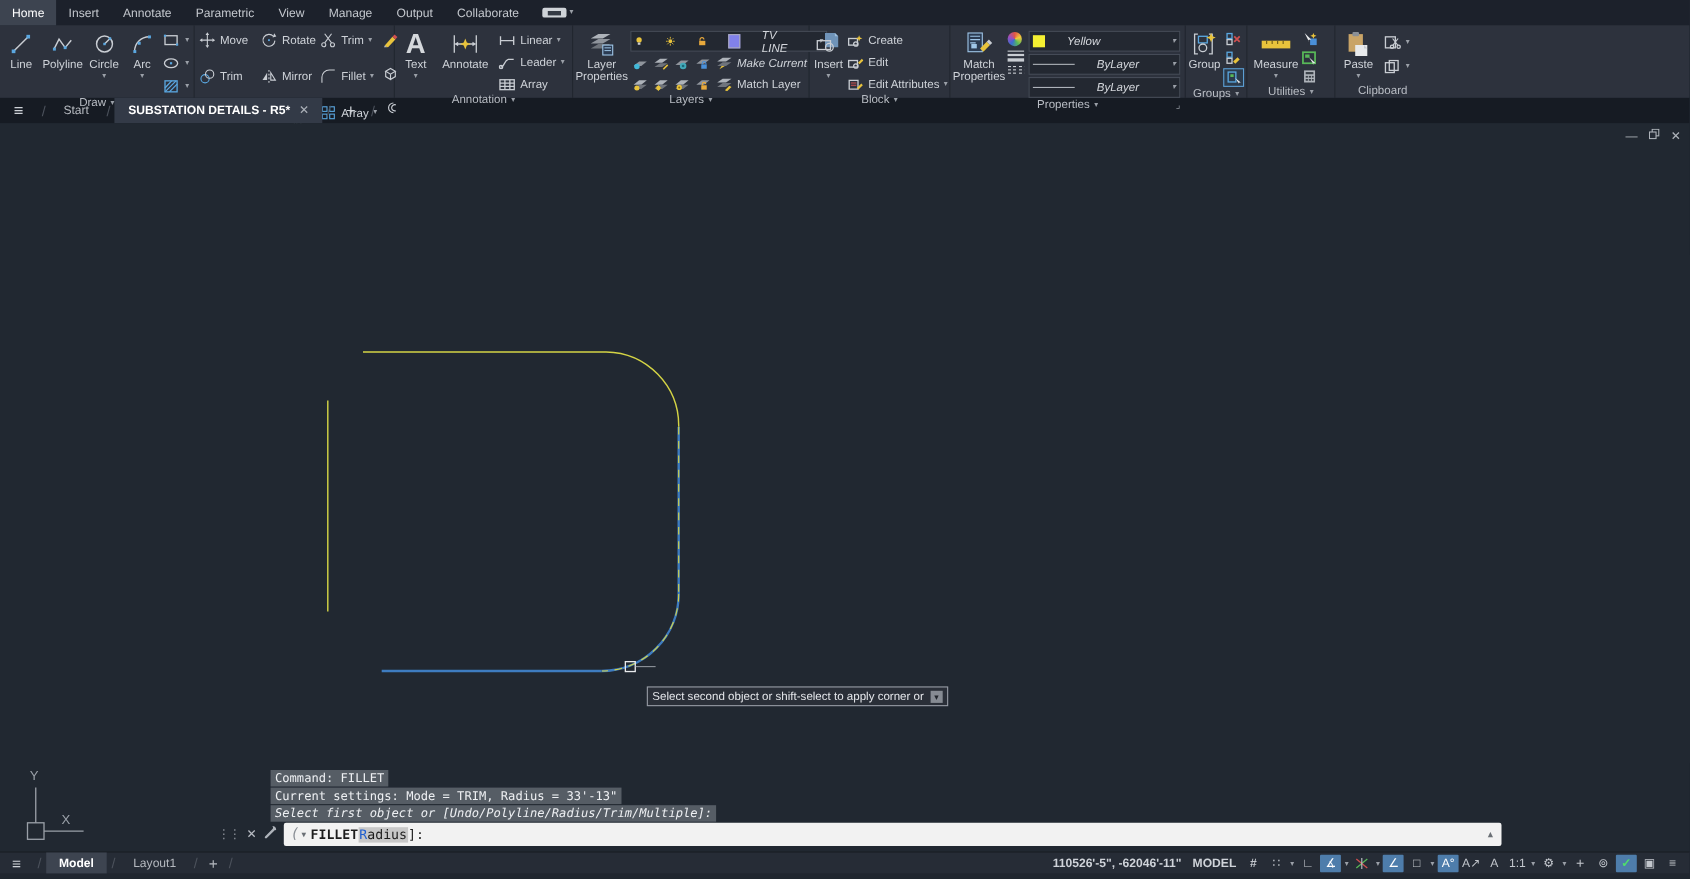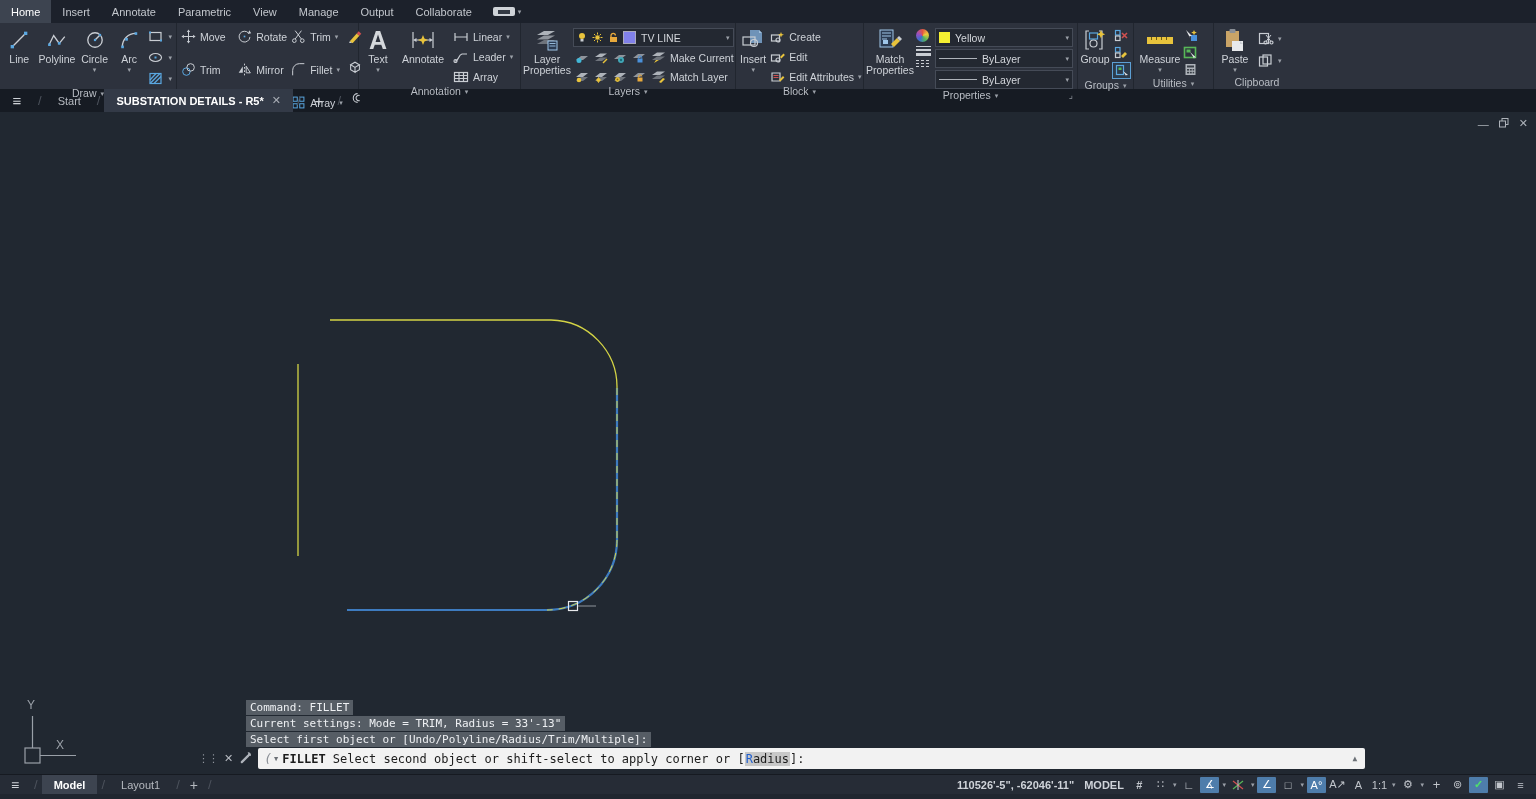--- a/index.html
+++ b/index.html
@@ -15,21 +15,21 @@
   .panel{display:flex;flex-direction:column;border-right:1px solid #21262f;box-sizing:border-box;}
   .pbody{flex:1;display:flex;align-items:stretch;padding:2px 4px 0 4px;gap:4px;}
   .pcap{height:15px;font-size:10.5px;color:#b9bdc4;display:flex;align-items:center;justify-content:center;gap:4px;position:relative;}
   .bigbtn{width:38px;display:flex;flex-direction:column;align-items:center;padding-top:2px;gap:1px;font-size:10.5px;color:#ced2d8;text-align:center;line-height:11px;}
   .bigbtn .ic{height:26px;display:flex;align-items:center;justify-content:center;}
   .col{display:flex;flex-direction:column;justify-content:flex-start;padding-top:3px;gap:16px;}
   .rowbtn{display:flex;align-items:center;gap:4px;height:17px;font-size:10.5px;color:#ced2d8;white-space:nowrap;}
   .st{stroke:#c9cdd3;fill:none;stroke-width:1.2;}
   .stb{stroke:#5aa7e0;fill:none;stroke-width:1.2;}
   .bdot{fill:#5aa7e0;}
-  .dd{display:flex;align-items:center;gap:5px;background:#232831;border:1px solid #454b57;height:17px;padding:0 3px;font-size:10.5px;color:#d4d7dc;}
+  .dd{display:flex;align-items:center;gap:20px;background:#232831;border:1px solid #454b57;height:17px;padding:0 3px;font-size:10.5px;color:#d4d7dc;font-style:italic;}
   .swatch{width:11px;height:11px;display:inline-block;}
   .ddline{flex:1;height:1px;background:#aeb3ba;}
   .ddcaret{margin-left:auto;}
   .smallic{width:17px;height:15px;display:flex;align-items:center;justify-content:center;}
   .selbox{border:1px solid #5c9fd4;background:#2c3b4c;}
   .bigA{font-size:25px;color:#d5d8dc;line-height:24px;font-weight:bold;}
   .filetabs{height:23px;background:#161b23;display:flex;align-items:stretch;font-size:11px;}
   .ft-menu{width:34px;display:flex;align-items:center;justify-content:center;font-size:15px;color:#cfd3d8;}
   .slash{color:#4c525c;display:flex;align-items:center;padding:0 4px;font-size:13px;}
   .ftab{display:flex;align-items:center;padding:0 12px;color:#b5b9bf;gap:8px;}
@@ -354,21 +354,21 @@
               <path d="M5.5,0.5 V2.5 M5.5,8.5 V10.5 M0.5,5.5 H2.5 M8.5,5.5 H10.5 M2,2 L3.4,3.4 M7.6,7.6 L9,9 M9,2 L7.6,3.4 M3.4,7.6 L2,9" stroke="#e8c33c" stroke-width="1"></path>
             </svg>
           <svg width="10" height="11" viewBox="0 0 10 11">
               <rect x="2" y="5" width="7" height="5" fill="#e8a93c"></rect>
               <path d="M3,5 V3.5 a2.2,2.2 0 0 1 4.4,0" fill="none" stroke="#e8a93c" stroke-width="1.3"></path>
             </svg>
           <span class="swatch" style="background:#8181ea;border:1px solid #aab;"></span>
           <span>TV LINE</span>
           <span class="caret ddcaret">▾</span>
         </div>
-        <div style="display:flex;gap:2px;align-items:center;">
+        <div style="display:flex;gap:2px;align-items:center;font-style:italic;">
           <span class="smallic">
               <svg width="14" height="12" viewBox="0 0 14 12">
                 <path d="M1,8 L6,4 H13 L8,8 Z" fill="#8f949c"></path>
                 <circle cx="4" cy="8.5" r="2.5" fill="#42b8d8"></circle>
               </svg>
             </span>
           <span class="smallic">
               <svg width="14" height="12" viewBox="0 0 14 12">
                 <path d="M1,5 L6,1.5 H13 L8,5 Z" fill="#aeb3ba"></path>
                 <path d="M1,9 L6,5.5 H13 L8,9 Z" fill="#6f747c"></path>
@@ -728,37 +728,40 @@
 
     <g>
       <rect x="568.5" y="489.5" width="9" height="9" fill="none" stroke="#e8eaec" stroke-width="1.2"></rect>
       <line x1="578" y1="494" x2="596" y2="494" stroke="#8f949c" stroke-width="1"></line>
     </g>
   </svg>
 
   <span class="ucs-label" style="left:27px;top:586px;">Y</span>
   <span class="ucs-label" style="left:56px;top:626px;">X</span>
 
+  <div class="tooltip">
+    <span>Select second object or shift-select to apply corner or</span>
+    <span class="tt-badge">▾</span>
+  </div>
 
   <div class="hist" style="top:588px;"><span>Command: FILLET</span></div>
   <div class="hist" style="top:604px;"><span>Current settings: Mode = TRIM, Radius = 33'-13"</span></div>
-  <div class="hist" style="top:620px;"><span>Select first object or [Undo/Polyline/Radius/Trim/Multiple]:</span></div>
+  <div class="hist" style="top:620px;font-style:italic;"><span>Select first object or [Undo/Polyline/Radius/Trim/Multiple]:</span></div>
 
   <div class="cmdrow">
     <span class="cmd-grip">⋮⋮</span>
     <span class="cmd-x">✕</span>
     <span><svg width="13" height="13" viewBox="0 0 14 14">
           <path d="M9,1 a4,4 0 0 1 4,4 l-2.5,0.5 -1,-1 0.5,-2.5 Z" fill="#aeb3ba"></path>
           <path d="M10,5 L3,12" stroke="#aeb3ba" stroke-width="2.4" stroke-linecap="round"></path>
         </svg></span>
     <div class="cmdbar">
       <span class="cmd-paren">(</span>
       <span class="cmd-caret">▼</span>
       <span style="font-weight:bold">FILLET</span>
-        <span style="white-space:pre"> Select second object or shift-select to apply corner or [</span>
         <span class="kw"><span class="ki">R</span><span>adius</span></span>
         <span>]:</span>
       <span class="cmd-up">▲</span>
     </div>
   </div>
 </div>
 
 <div class="statusbar">
   <div class="sb-left">
     <div class="sb-menu">≡</div>

